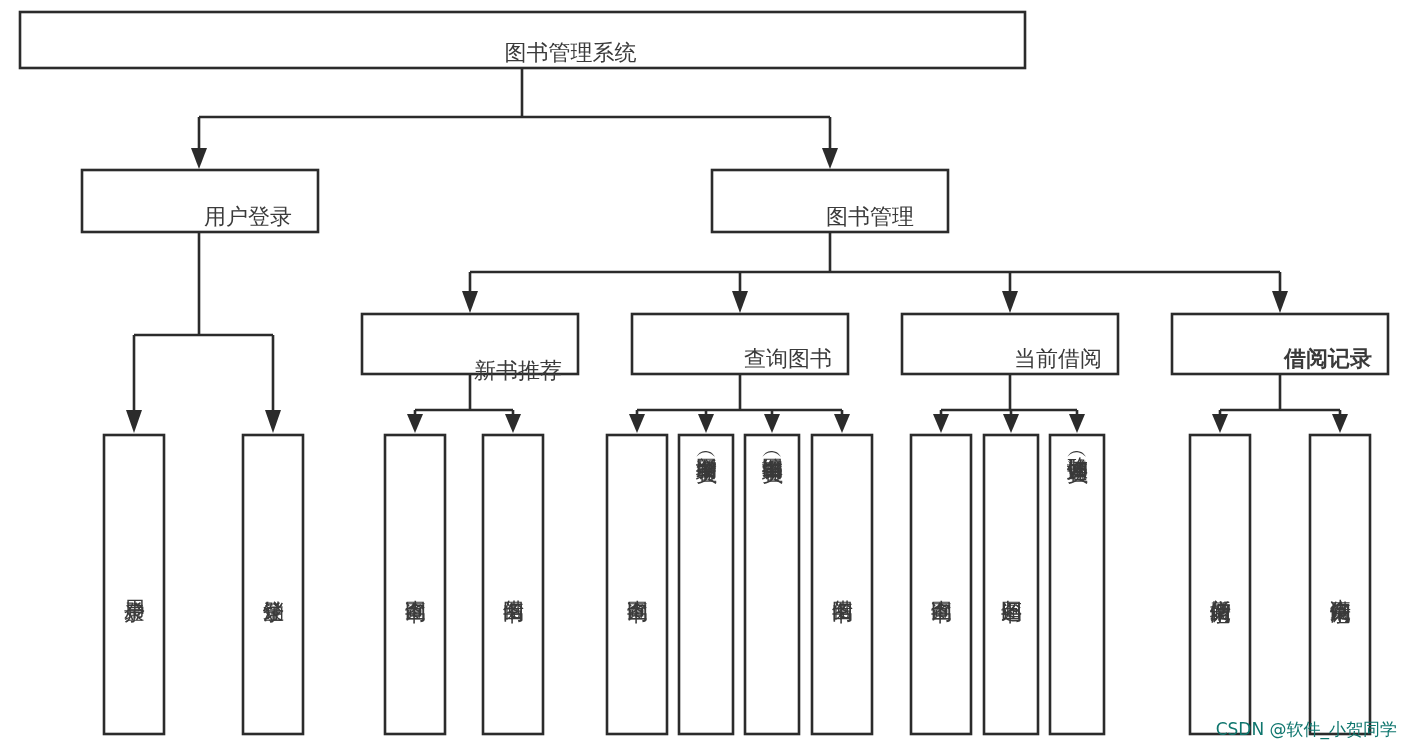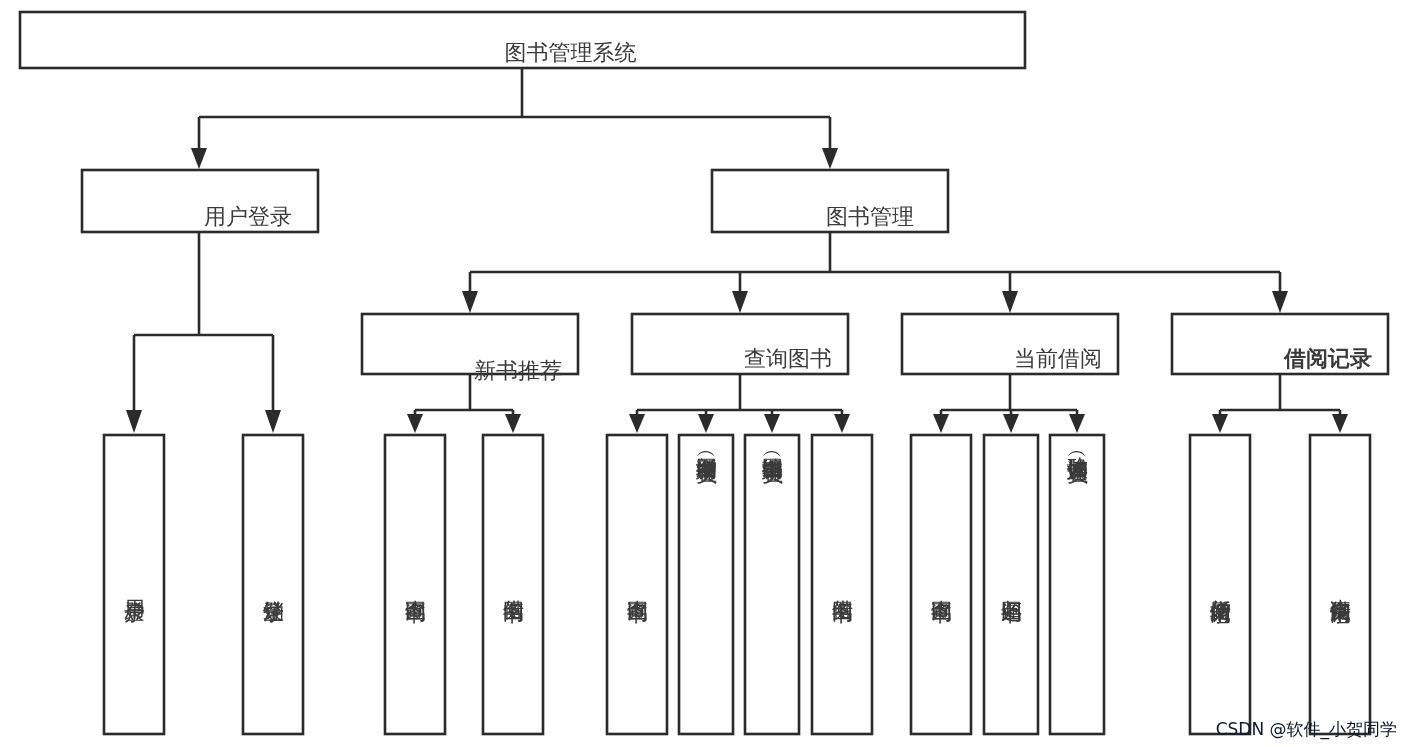--- a/index.html
+++ b/index.html
@@ -67,21 +67,21 @@
     font-size: 22px;
     color: #3a3a3a;
     white-space: nowrap;
   }
   #watermark {
     position: absolute;
     right: 8px;
     bottom: 6px;
     font-family: "DejaVu Sans", "Liberation Sans", sans-serif;
     font-size: 17px;
-    color: #0f172a;
+    color: #0f766e;
     white-space: nowrap;
   }
 </style>
 </head>
 <body>
 
 <svg id="diagram-canvas" viewBox="0 0 1405 747" xmlns="http://www.w3.org/2000/svg">
 
   <g>
 

